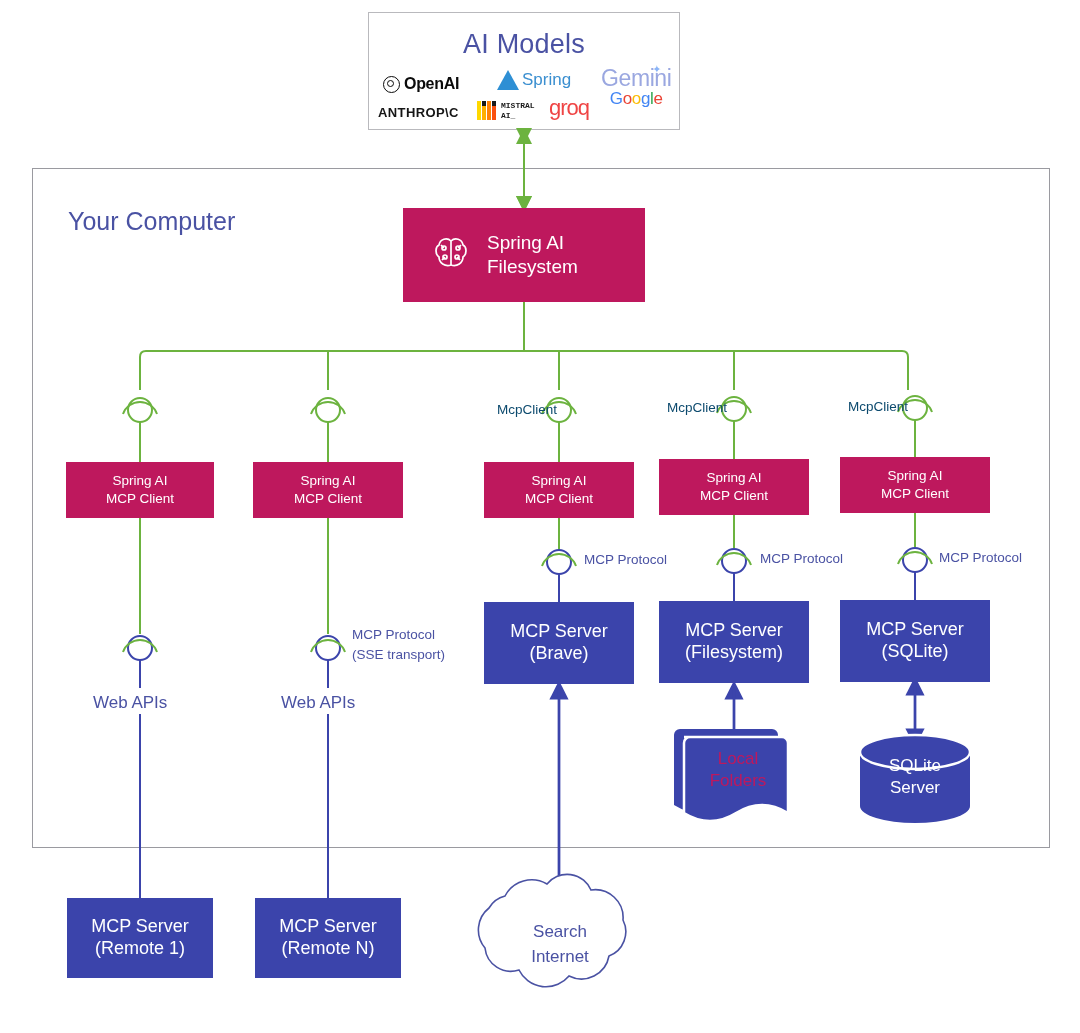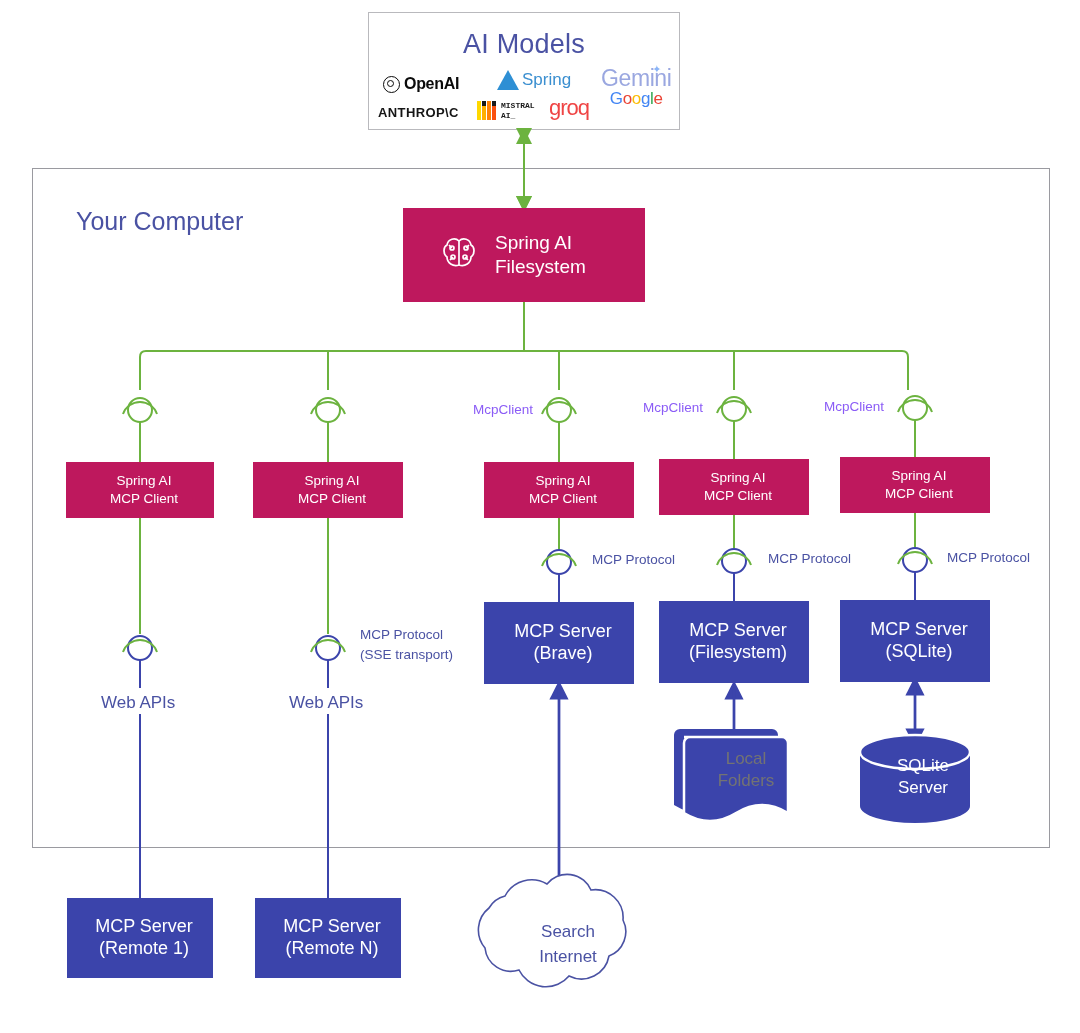--- a/index.html
+++ b/index.html
@@ -11,21 +11,21 @@
     font-family: "Liberation Sans", sans-serif;
     -webkit-font-smoothing: antialiased;
   }
   #canvas {
     position: relative;
     width: 1080px;
     height: 1033px;
     background: #ffffff;
     overflow: hidden;
   }
-  .abs { position: absolute; padding-left: 8px; }
+  .abs { position: absolute; }
 
   
   #ai-models-panel {
     left: 368px; top: 12px; width: 312px; height: 118px;
     border: 1px solid #b9b9bd;
     background: #fff;
     box-sizing: border-box;
   }
   #ai-models-title {
     position: absolute; left: 0; top: 16px; width: 100%;
@@ -113,33 +113,33 @@
   #spring-ai-app .app-icon { margin-left: 30px; margin-right: 18px; flex: none; }
   #spring-ai-app .app-label { font-size: 19px; line-height: 1.28; text-align: left; }
 
   .mcp-client-box { height: 56px; font-size: 13.5px; line-height: 1.35; }
 
   .mcp-server-box { font-size: 18px; }
 
   .remote-server-box { width: 146px; height: 80px; font-size: 18px; }
 
   
-  .lbl-green { color: #8b5cf6; font-size: 13.5px; }
+  .lbl-green { color: #0c4a6e; font-size: 13.5px; margin-left: 32px; }
   .lbl-blue { color: #4a52a3; font-size: 13.5px; }
   .lbl-webapi { color: #4a52a3; font-size: 17px; }
 
   
   #wires { position: absolute; left: 0; top: 0; width: 1080px; height: 1033px; pointer-events: none; }
   #sqlite-label {
     left: 860px; top: 755px; width: 110px;
     text-align: center; color: #fff; font-size: 17px; line-height: 1.3;
   }
   #local-folders-label {
     left: 686px; top: 748px; width: 104px;
-    text-align: center; color: #737373; font-size: 17px; line-height: 1.3;
+    text-align: center; color: #be185d; font-size: 17px; line-height: 1.3;
   }
   #search-internet-label {
     left: 480px; top: 920px; width: 160px;
     text-align: center; color: #4a52a3; font-size: 17px; line-height: 1.45;
   }
 
   
   #watermark {
     left: 780px; top: 965px;
     display: flex; align-items: center; gap: 10px;

